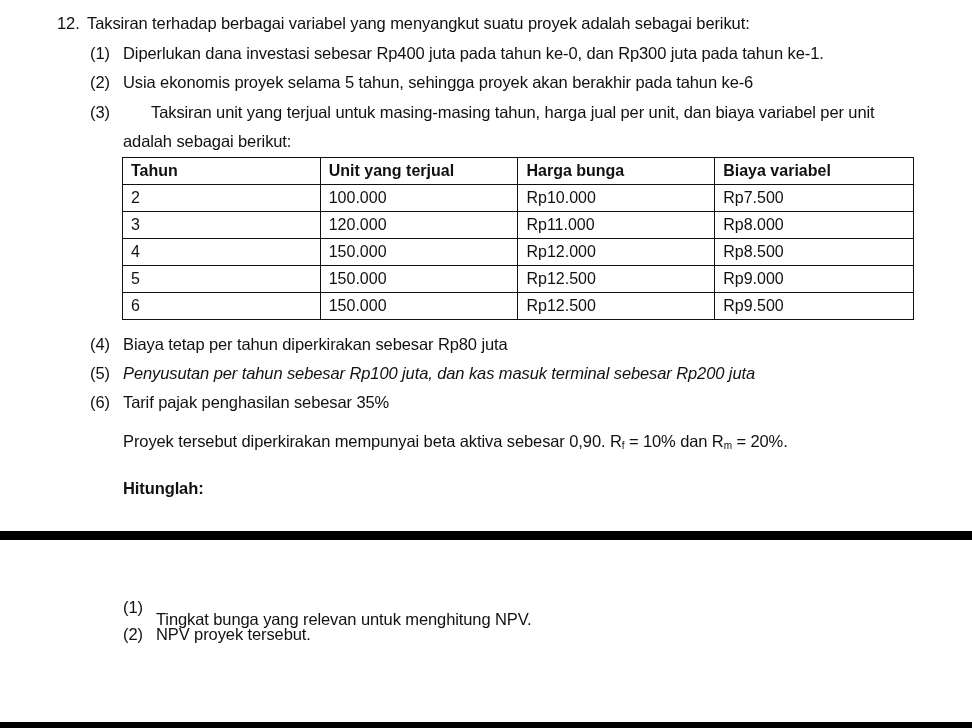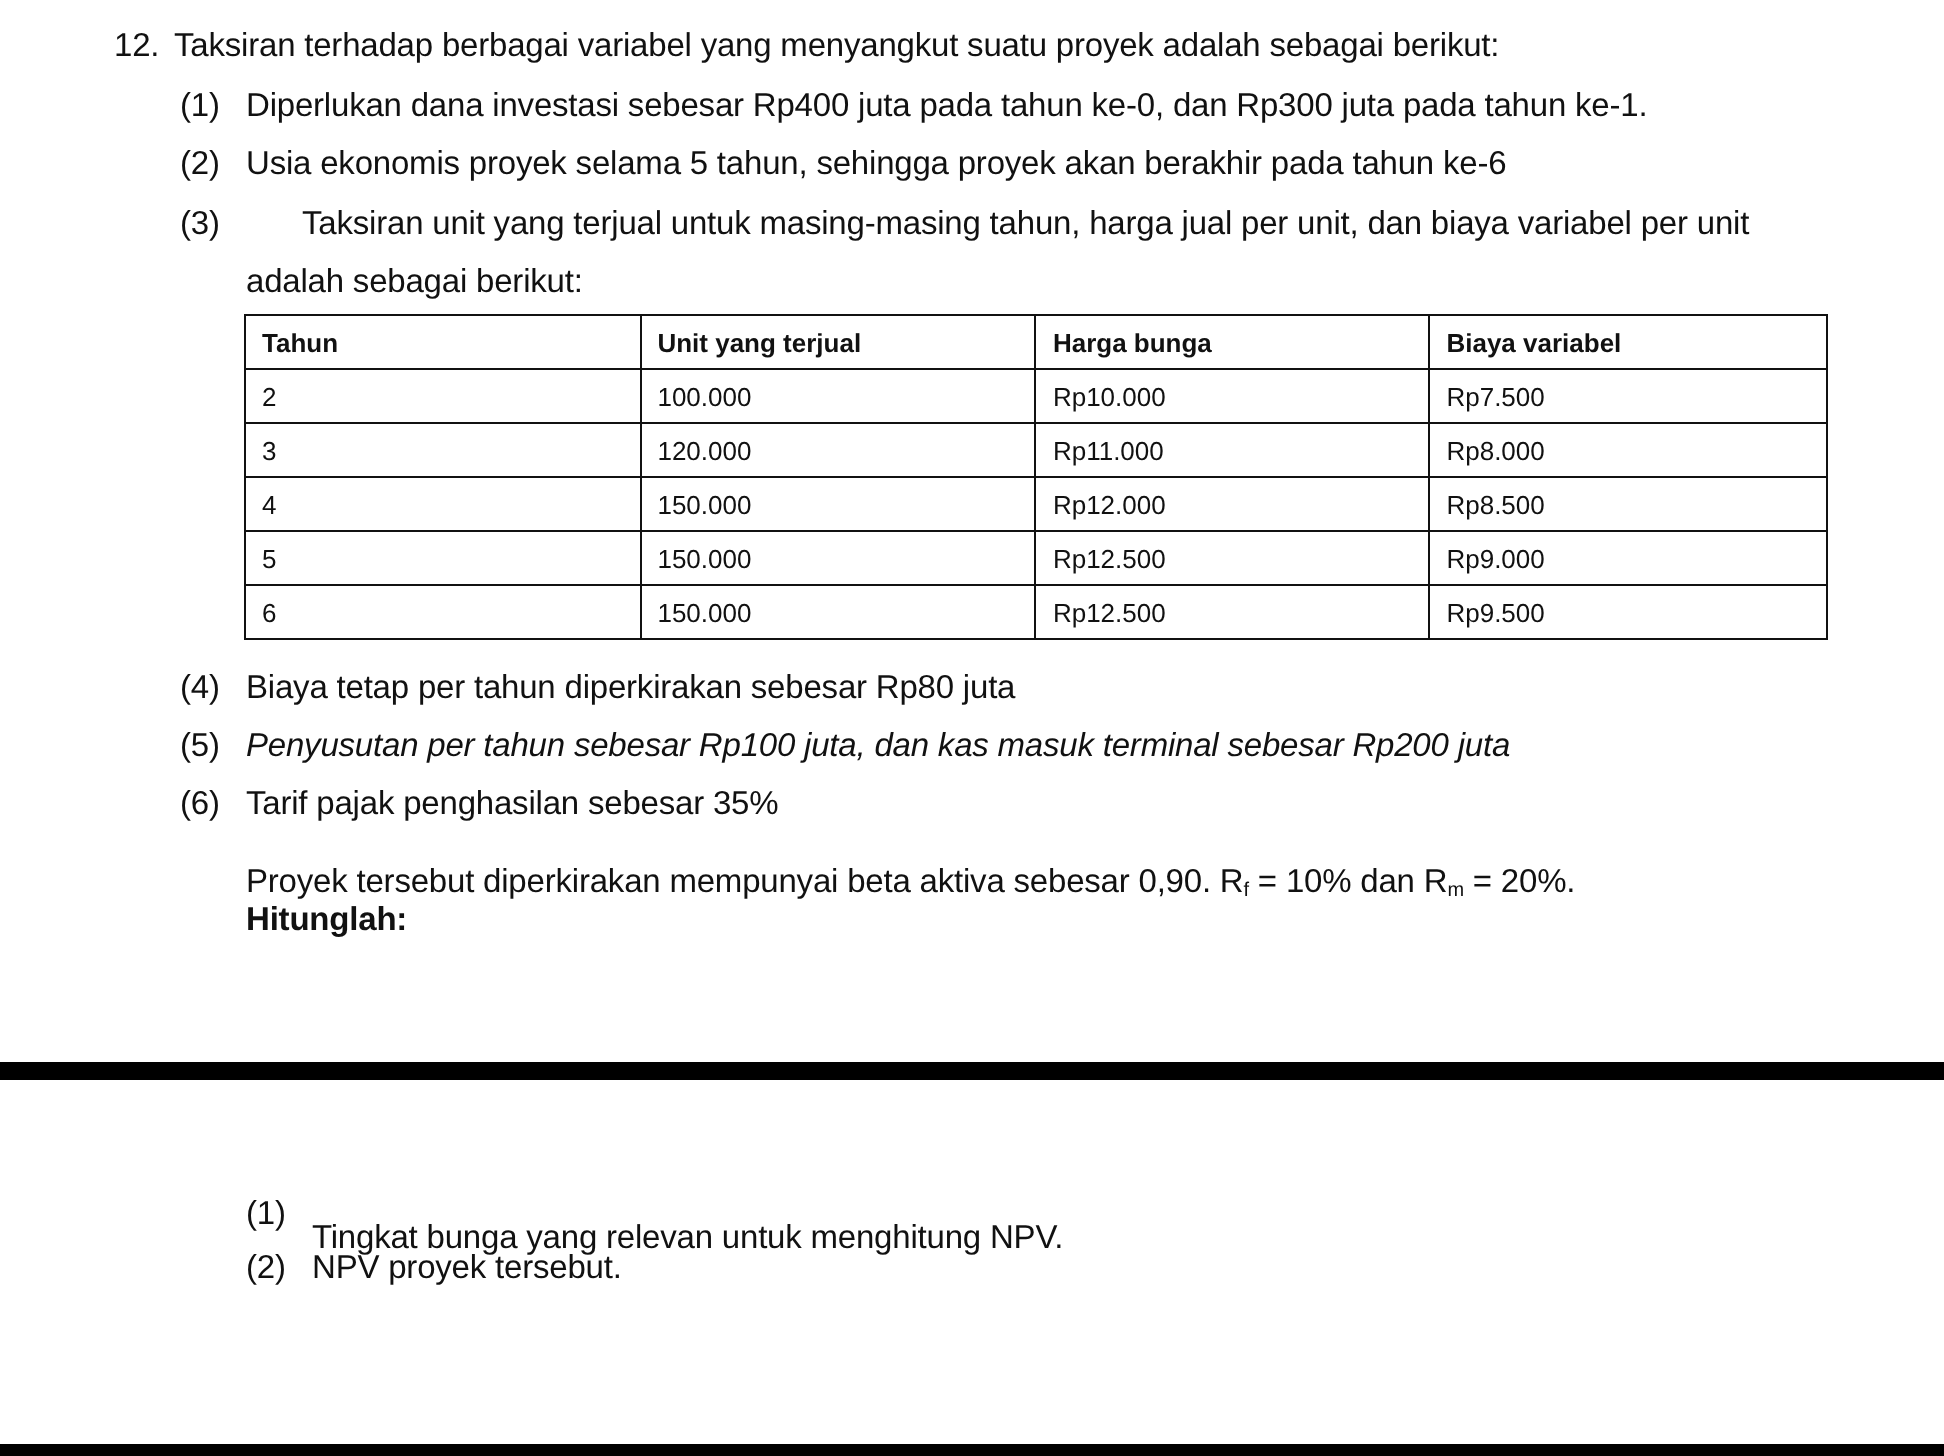--- a/index.html
+++ b/index.html
@@ -1,21 +1,21 @@
 <!DOCTYPE html>
 <html><head>
 <meta charset="utf-8">
 <style>
   html, body { margin:0; padding:0; background:#ffffff; }
   body { width:972px; height:728px; position:relative; overflow:hidden;
          font-family:"Liberation Sans", "DejaVu Sans", sans-serif; color:#111; }
   .line { position:absolute; font-size:16.5px; line-height:20px; white-space:nowrap; letter-spacing:-0.1px; }
   .num { position:absolute; }
-  .bold { font-weight:bold; }
-  table.data { position:absolute; left:122px; top:157px; width:792px; border-collapse:collapse; font-size:13px; }
+  .bold { font-weight:bold;margin-top:28px; }
+  table.data { position:absolute; left:122px; top:157px; width:792px; border-collapse:collapse; font-size:16px; }
   table.data td, table.data th { border:1.5px solid #111; height:26px; padding:0 0 0 8px; text-align:left; vertical-align:middle; }
   table.data th { font-weight:bold; }
   .band { position:absolute; left:0; width:972px; background:#000; }
   sub { font-size:10px; vertical-align:-2px; }
 </style>
 </head>
 <body>
 
 <div class="line" style="left:57px; top:13px;">
   <span class="num" style="left:0;">12.</span>

